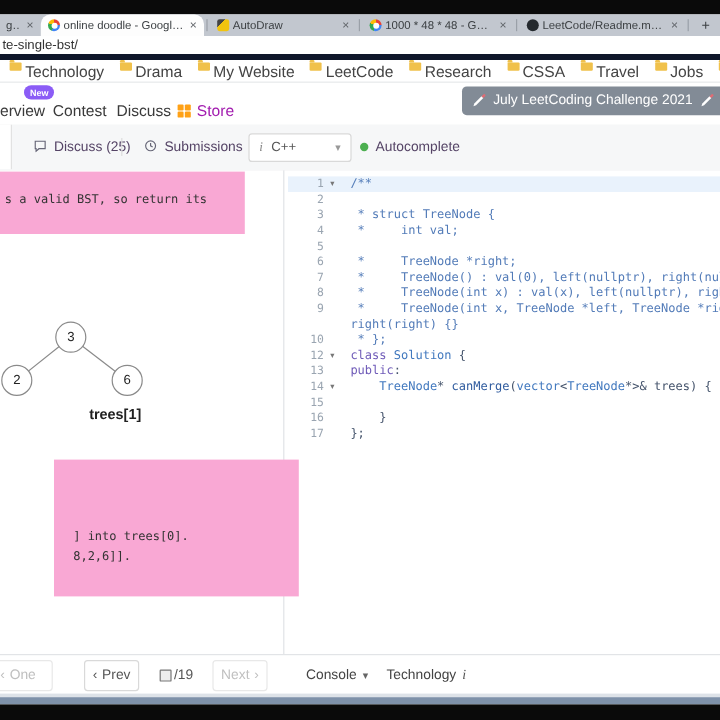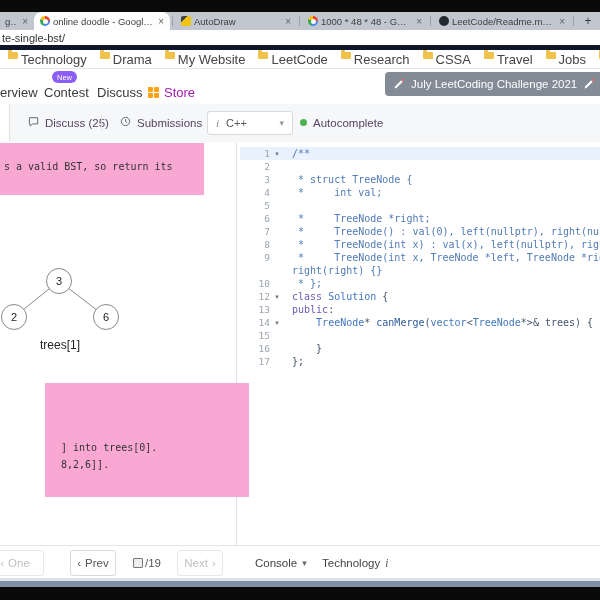--- a/index.html
+++ b/index.html
@@ -35,21 +35,21 @@
   .folder{width:10px;height:7px;background:#f0c14b;border-radius:1px;position:relative;flex:none;}
   .folder::before{content:"";position:absolute;top:-2px;left:0;width:4px;height:2px;background:#f0c14b;border-radius:1px 1px 0 0;}
   
   #lcnav{left:0;top:69px;width:600px;height:35px;background:#fff;border-bottom:1px solid #ededed;}
   .nav-label{position:absolute;font-size:13px;color:#3a3a3a;top:16px;}
   #nav-overview{left:0;}
   #nav-contest{left:44px;}
   #nav-discuss{left:97px;}
   #nav-store{left:164px;color:#a21caf;}
   #new-badge{position:absolute;left:20px;top:2px;background:#8b5cf6;color:#fff;font-size:7.5px;
-             font-weight:normal;padding:1.5px 5px;border-radius:7px;margin-left:32px;}
+             font-weight:bold;padding:1.5px 5px;border-radius:7px;}
   #store-icon{position:absolute;left:148px;top:18px;width:11px;height:11px;
               display:grid;grid-template-columns:5px 5px;grid-template-rows:5px 5px;gap:1px;}
   #store-icon span{background:#ffa116;border-radius:1px;}
   #banner{position:absolute;left:385px;top:3px;height:24px;right:-6px;background:#828b96;border-radius:4px 0 0 4px;
           display:flex;align-items:center;color:#fff;font-size:11.5px;padding:0 8px;gap:6px;white-space:nowrap;}
   .rocket{display:inline-flex;width:12px;height:12px;}
   
   #toolrow{left:0;top:104px;width:600px;height:38px;background:#f6f7f8;border-bottom:1px solid #e5e7e9;}
   #desc-tab-edge{position:absolute;left:0;top:0;width:9px;height:37px;background:#fff;border-right:1px solid #e2e2e2;}
   .tool-item{position:absolute;top:0;height:37px;display:flex;align-items:center;gap:6px;font-size:11.5px;color:#546;}
@@ -65,21 +65,21 @@
   
   #main{left:0;top:142px;width:600px;height:403px;background:#fff;}
   #left-panel{position:absolute;left:0;top:0;width:237px;height:403px;border-right:1px solid #e0e3e6;box-sizing:border-box;}
   .graybox{position:absolute;left:0;width:204px;background:#f9a8d4;
            font-family:"DejaVu Sans Mono",monospace;font-size:10px;color:#333;}
   #graybox-top{top:1px;height:52px;padding:18px 0 0 4px;box-sizing:border-box;}
   #graybox-bottom{top:241px;height:114px;padding:56px 0 0 16px;box-sizing:border-box;line-height:17px;margin-left:45px;}
   #tree-svg{position:absolute;left:0;top:0;}
   .tnode{position:absolute;width:26px;height:26px;border:1px solid #8a8a8a;border-radius:50%;background:#fff;
          display:flex;align-items:center;justify-content:center;font-size:11px;color:#222;box-sizing:border-box;}
-  #tree-caption{position:absolute;left:0;top:196px;width:120px;text-align:center;font-weight:normal;font-size:12px;color:#222;}
+  #tree-caption{position:absolute;left:0;top:196px;width:120px;text-align:center;font-weight:bold;font-size:12px;color:#222;padding-left:36px;}
   
   #editor{position:absolute;left:240px;top:0;right:0;height:403px;overflow:hidden;padding-top:5px;}
   .crow{display:flex;height:13px;line-height:13px;white-space:pre;}
   .crow.hl{background:#e9f2fc;}
   .gut{width:46px;flex:none;display:flex;}
   .gnum{width:30px;text-align:right;font-family:"DejaVu Sans Mono",monospace;font-size:9.5px;color:#9aa5b1;}
   .gfold{width:14px;text-align:center;font-size:7px;color:#777;}
   .cline{font-family:"DejaVu Sans Mono",monospace;font-size:10px;margin-left:6px;flex:1;overflow:hidden;}
   .tk-c{color:#527bb8;} .tk-k{color:#6f5bb8;} .tk-t{color:#4178be;}
   .tk-f{color:#2f5b9e;} .tk-p{color:#44536b;}

